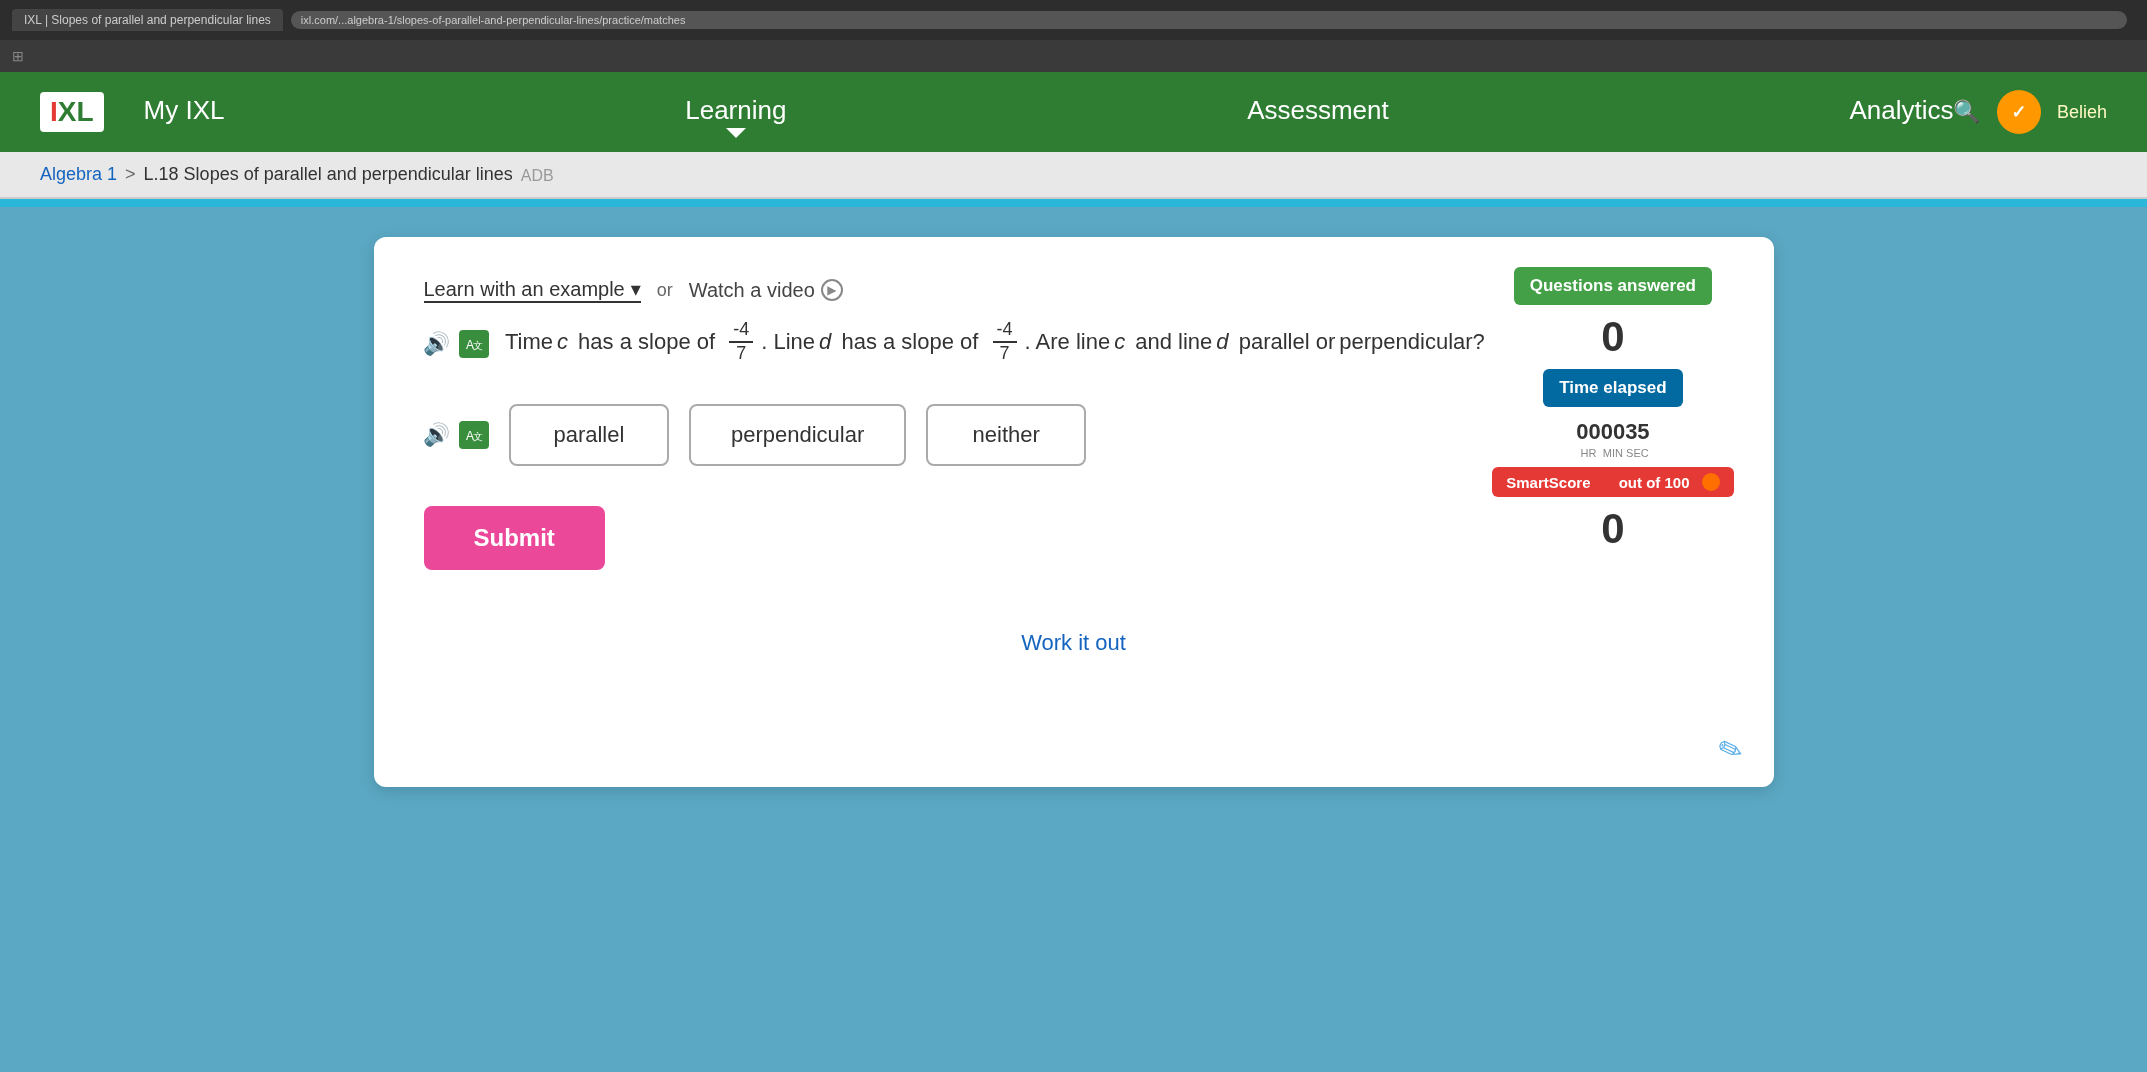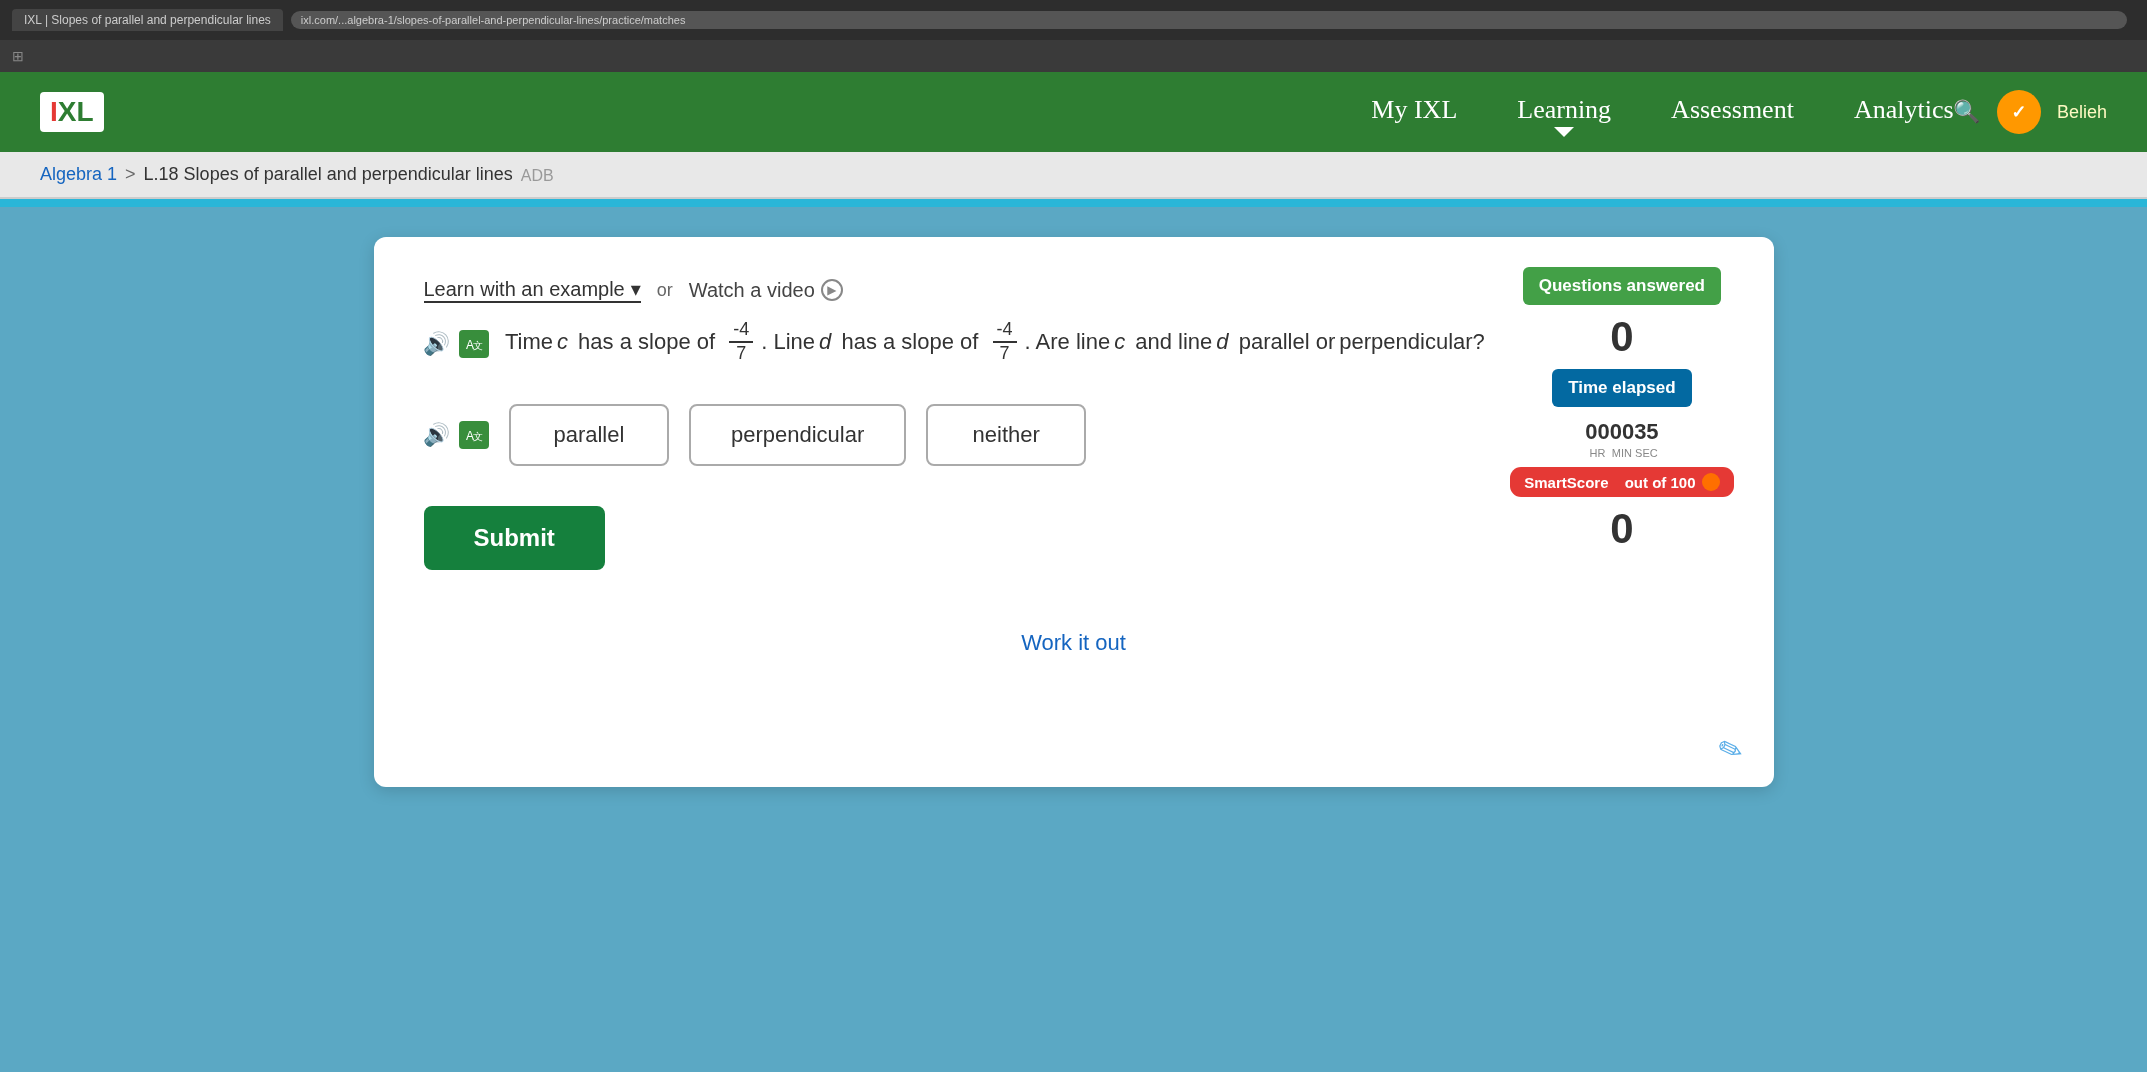--- a/index.html
+++ b/index.html
@@ -70,22 +70,21 @@
       gap: 0;
     }
     .ixl-logo .i-letter {
       color: #e53935;
       font-weight: 900;
     }
     .nav-items {
       display: flex;
       gap: 60px;
       flex: 1;
-      justify-content: flex-end;
-      font-family: Liberation Serif, serif;
+      justify-content: space-between;
     }
     .nav-item {
       color: white;
       font-size: 26px;
       font-weight: 500;
       cursor: pointer;
       text-decoration: none;
       padding-bottom: 4px;
       position: relative;
     }
@@ -292,25 +291,25 @@
       color: #333;
       margin-top: 0;
       padding-top: 0;
     }
     .smart-score-badge {
       background: #e53935;
       color: white;
       font-size: 15px;
       font-weight: bold;
       padding: 6px 14px;
-      border-radius: 11px;
-      text-align: center;
-      display: flex;
-      align-items: center;
-      gap: 6px;
+      border-radius: 6px;
+      text-align: center;
+      display: flex;
+      align-items: center;
+      gap: 12px;
     }
     .smart-score-circle {
       width: 18px;
       height: 18px;
       background: #ff6f00;
       border-radius: 50%;
       display: inline-block;
     }
     .smart-score-value {
       font-size: 42px;
@@ -401,21 +400,21 @@
       padding: 16px 40px;
       font-size: 22px;
       color: #333;
       cursor: pointer;
       min-width: 160px;
       text-align: center;
     }
 
     
     .submit-btn {
-      background: #15803d;
+      background: #ec4899;
       color: white;
       border: none;
       border-radius: 8px;
       padding: 18px 50px;
       font-size: 24px;
       font-weight: bold;
       cursor: pointer;
     }
 
     

